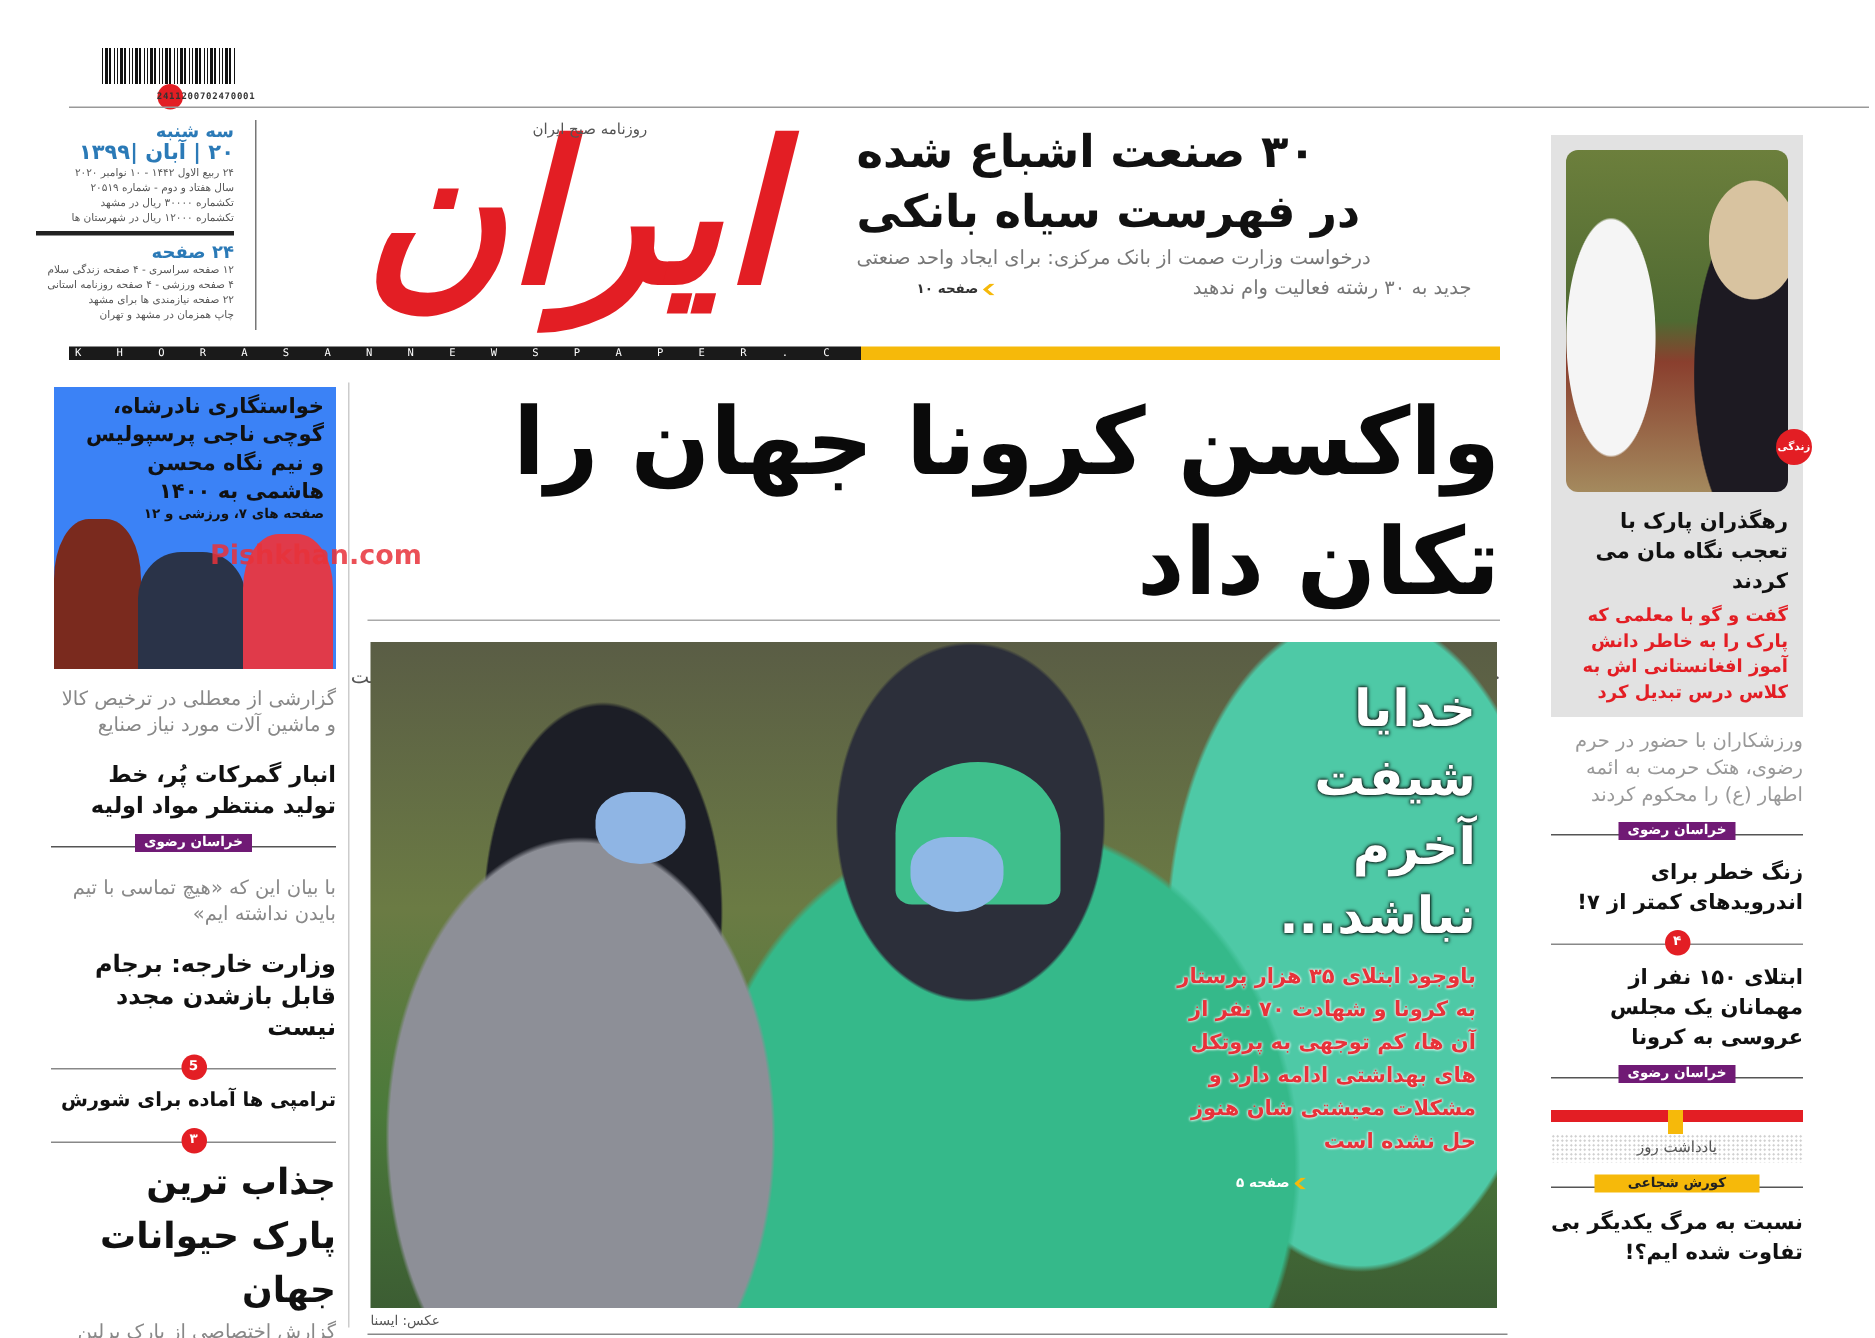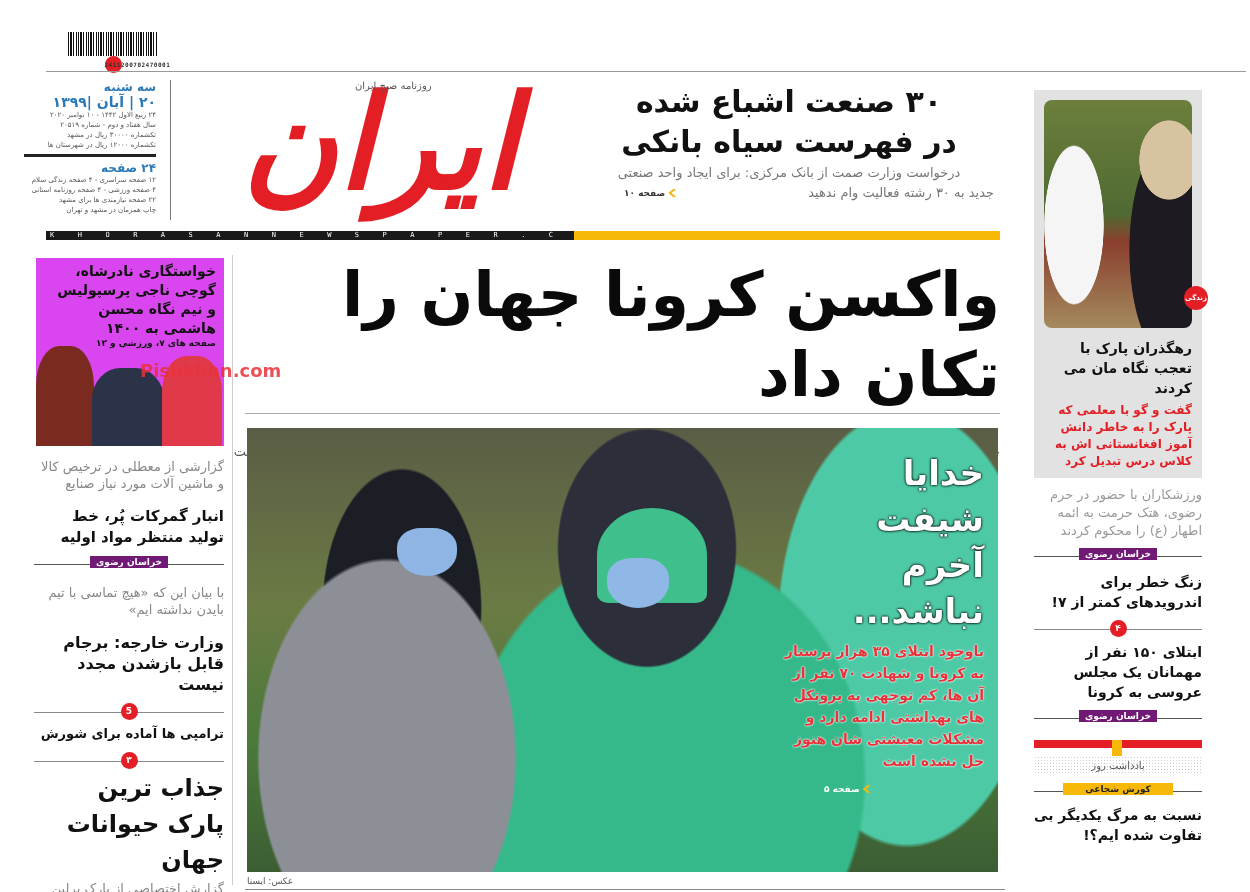--- a/index.html
+++ b/index.html
@@ -23,21 +23,21 @@
   .dateblock .sep { height: 3px; background: #222; margin: 4px 0; }
   .dateblock .pages { color: #2b7ab7; font-weight: bold; font-size: 12px; }
   .vsep1 { left: 170px; top: 80px; width: 1px; height: 140px; background: #777; }
 
   
   .masthead { left: 180px; top: 60px; width: 400px; height: 165px; }
   .masthead .logo { font-family: "DejaVu Serif", serif; font-size: 130px; color: #e31e24; font-weight: bold; line-height: 165px; text-align: center; font-style: italic; letter-spacing: -6px; }
   .masthead .tagline { position: absolute; left: 175px; top: 20px; font-size: 10px; color: #555; font-family: "DejaVu Serif", serif; }
 
   
-  .tophead { left: 584px; top: 82px; width: 410px; text-align: center; }
+  .tophead { left: 571px; top: 82px; width: 410px; text-align: left; }
   .tophead h1 { font-size: 30px; line-height: 40px; font-weight: bold; color: #111; }
   .tophead .sub { font-size: 13px; color: #777; line-height: 18px; margin-top: 2px; }
   .pageref { font-size: 9px; color: #333; font-weight: bold; display: inline-flex; align-items: center; gap: 3px; margin-left: 40px; }
   .pageref .chev { display: inline-block; width: 8px; height: 8px; background: #f6b90a; clip-path: polygon(100% 0, 40% 50%, 100% 100%, 60% 100%, 0 50%, 60% 0); }
 
   
   .urlstrip { left: 46px; top: 231px; width: 954px; height: 9px; display: flex; direction: ltr; }
   .urlstrip .black { background: #1a1a1a; color: #fff; font-family: "DejaVu Sans Mono", monospace; font-size: 7px; letter-spacing: 23.5px; line-height: 9px; width: 528px; padding-left: 4px; white-space: nowrap; overflow: hidden; }
   .urlstrip .yellow { flex: 1; background: #f6b90a; }
 
@@ -64,21 +64,21 @@
   .overlay { position: absolute; right: 14px; top: 22px; width: 200px; text-align: right; }
   .overlay .big { font-size: 34px; line-height: 46px; color: #fff; font-weight: bold; text-shadow: 0 0 3px #000, 0 0 2px #000; }
   .overlay .red { font-size: 14px; line-height: 22px; color: #e8323a; font-weight: bold; margin-top: 6px; text-shadow: 0 0 2px #fff, 0 0 2px #fff; }
   .overlay .ref { text-align: left; margin-top: 6px; color: #fff; }
   .caption { left: 247px; top: 876px; font-size: 9px; color: #555; }
   .bottom-rule { left: 245px; top: 889px; width: 760px; height: 1px; background: #888; }
 
   
   .vsep2 { left: 232px; top: 255px; width: 1px; height: 630px; background: #ccc; }
   .leftcol { left: 34px; top: 258px; width: 190px; text-align: right; }
-  .promo { position: relative; width: 188px; height: 188px; background: #d946ef; padding: 4px 8px; }
+  .promo { position: relative; width: 188px; height: 188px; background: #3b82f6; padding: 4px 8px; }
   .promo .t { font-size: 14px; line-height: 19px; font-weight: bold; color: #111; }
   .promo .r { font-size: 9px; color: #111; font-weight: bold; }
   .promo .figs { position: absolute; bottom: 0; left: 0; width: 100%; height: 110px; }
   .fig { position: absolute; bottom: 0; border-radius: 40% 40% 0 0; }
   .watermark { left: 140px; top: 360px; font-size: 18px; color: #e8323a; opacity: 0.85; font-weight: bold; direction: ltr; }
   .leftcol .grey { font-size: 13px; color: #888; line-height: 17px; margin-top: 12px; }
   .leftcol .bold { font-size: 15px; font-weight: bold; color: #111; line-height: 21px; margin-top: 14px; }
   .leftcol .xl { font-size: 24px; font-weight: bold; line-height: 36px; color: #111; }
   .tagrow { position: relative; height: 16px; margin-top: 8px; }
   .tagrow::before { content: ""; position: absolute; left: 0; right: 0; top: 8px; height: 1px; background: #555; }

